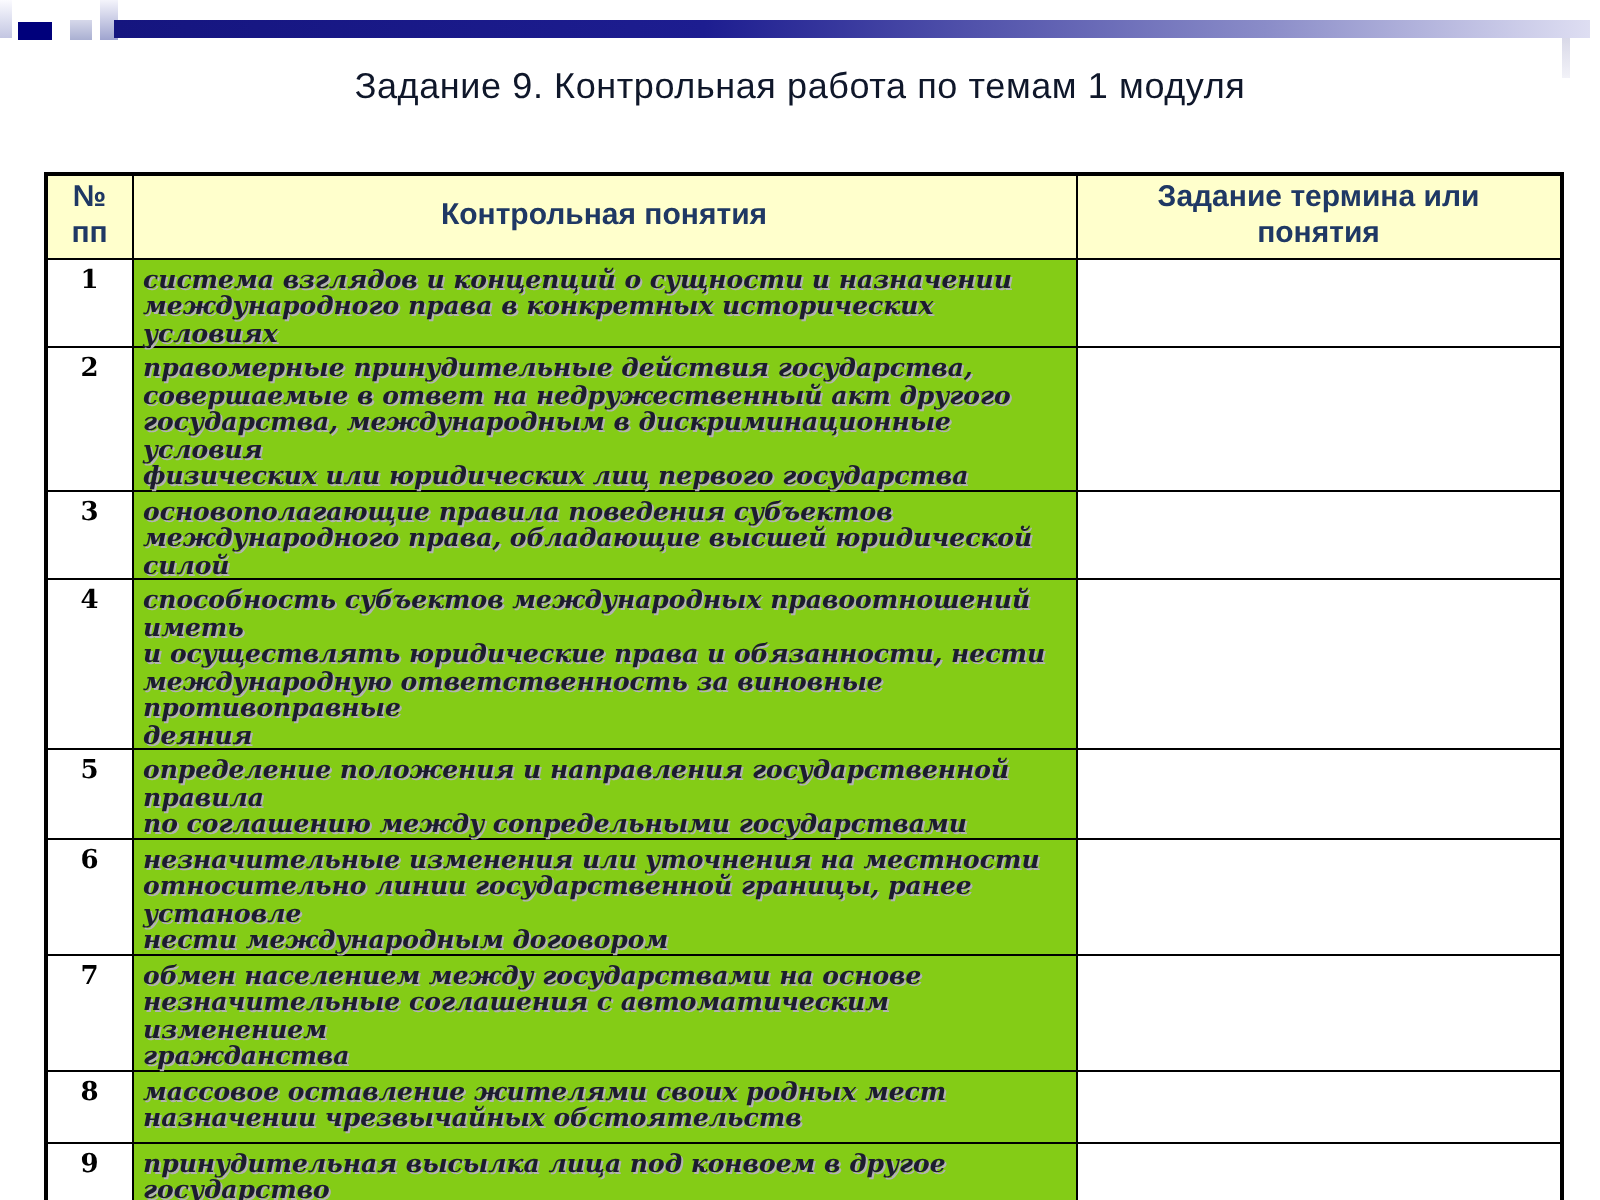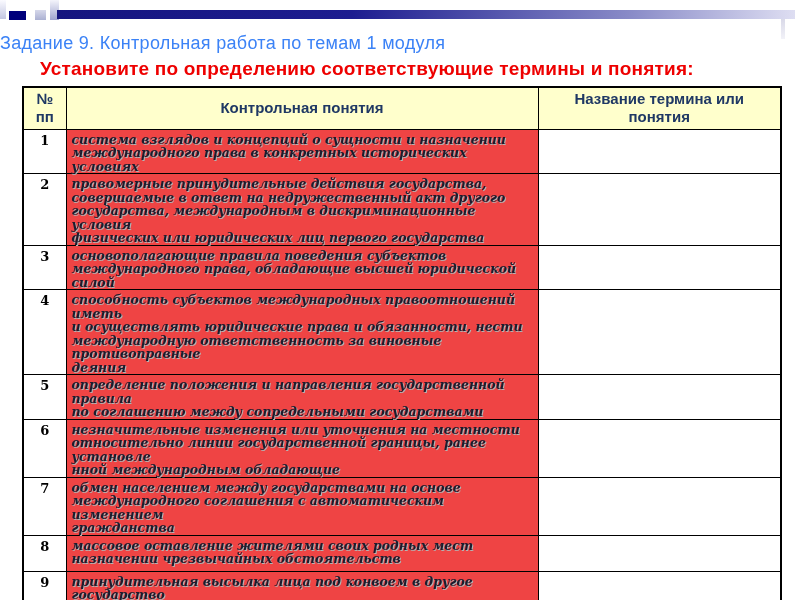--- a/index.html
+++ b/index.html
@@ -32,21 +32,22 @@
   .deco-bar {
     position: absolute; left: 57px; top: 10px; width: 738px; height: 9px;
     background: linear-gradient(to right, #15157f 0%, #1d1d90 40%, #8a8cc8 78%, #dedef2 100%);
   }
   .deco-right-line {
     position: absolute; left: 781px; top: 19px; width: 4px; height: 20px;
     background: linear-gradient(to bottom, #d9d9e8, #f2f2f8);
   }
   .title {
     position: absolute; left: 0; top: 33px; width: 800px;
-    font-size: 18px; letter-spacing: 0.3px; color: #3b82f6;
+    text-align: center;
+    font-size: 18px; letter-spacing: 0.3px; color: #0f172a;
   }
   .subtitle {
     position: absolute; left: 40px; top: 58px; width: 740px;
     font-size: 19px; font-weight: bold; letter-spacing: 0.2px; color: #ee0000;
   }
   table.terms {
     position: absolute; left: 22px; top: 86px;
     width: 758px;
     border-collapse: collapse;
     table-layout: fixed;
@@ -80,21 +81,21 @@
     vertical-align: top;
     padding: 3px 4px 0 5px;
     font-family: "DejaVu Serif", serif;
     font-style: italic;
     font-weight: bold;
     font-size: 12.5px;
     line-height: 13.5px;
     color: #1c1c2e;
     text-shadow: 1px 1px 0 #b3b3b3;
     white-space: pre-line;
-    background: #ef4444;
+    background: #84cc16;
   }
   td.term { background: #ffffff; }
   tbody tr:nth-child(1)  { height: 39px; }
   tbody tr:nth-child(2)  { height: 63px; }
   tbody tr:nth-child(3)  { height: 36px; }
   tbody tr:nth-child(4)  { height: 65px; }
   tbody tr:nth-child(5)  { height: 37px; }
   tbody tr:nth-child(6)  { height: 47px; }
   tbody tr:nth-child(7)  { height: 50px; }
   tbody tr:nth-child(8)  { height: 36px; }
@@ -107,34 +108,33 @@
 <div class="slide">
 
   <div class="deco-strip-left"></div>
   <div class="deco-sq-navy"></div>
   <div class="deco-sq-gray"></div>
   <div class="deco-strip-2"></div>
   <div class="deco-bar"></div>
   <div class="deco-right-line"></div>
 
   <div class="title">Задание 9. Контрольная работа по темам 1 модуля</div>
-  <div class="subtitle">Установите по определению соответствующие термины и понятия:</div>
 
   <table class="terms">
     <colgroup>
       <col style="width:43px">
       <col style="width:472px">
       <col style="width:243px">
     </colgroup>
     <thead>
       <tr>
         <th>№
 пп</th>
         <th>Контрольная понятия</th>
-        <th>Название термина или
+        <th>Задание термина или
 понятия</th>
       </tr>
     </thead>
     <tbody>
       <tr>
         <td class="num">1</td>
         <td class="content">система взглядов и концепций о сущности и назначении
 международного права в конкретных исторических условиях</td>
         <td class="term"></td>
       </tr>
@@ -163,27 +163,27 @@
       <tr>
         <td class="num">5</td>
         <td class="content">определение положения и направления государственной правила
 по соглашению между сопредельными государствами</td>
         <td class="term"></td>
       </tr>
       <tr>
         <td class="num">6</td>
         <td class="content">незначительные изменения или уточнения на местности
 относительно линии государственной границы, ранее установле
-нной международным обладающие</td>
+нести международным договором</td>
         <td class="term"></td>
       </tr>
       <tr>
         <td class="num">7</td>
         <td class="content">обмен населением между государствами на основе
-международного соглашения с автоматическим изменением
+незначительные соглашения с автоматическим изменением
 гражданства</td>
         <td class="term"></td>
       </tr>
       <tr>
         <td class="num">8</td>
         <td class="content">массовое оставление жителями своих родных мест
 назначении чрезвычайных обстоятельств</td>
         <td class="term"></td>
       </tr>
       <tr>

